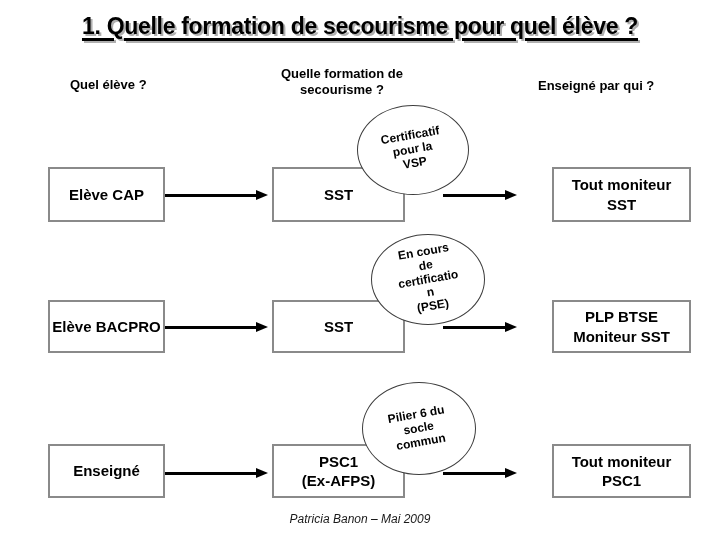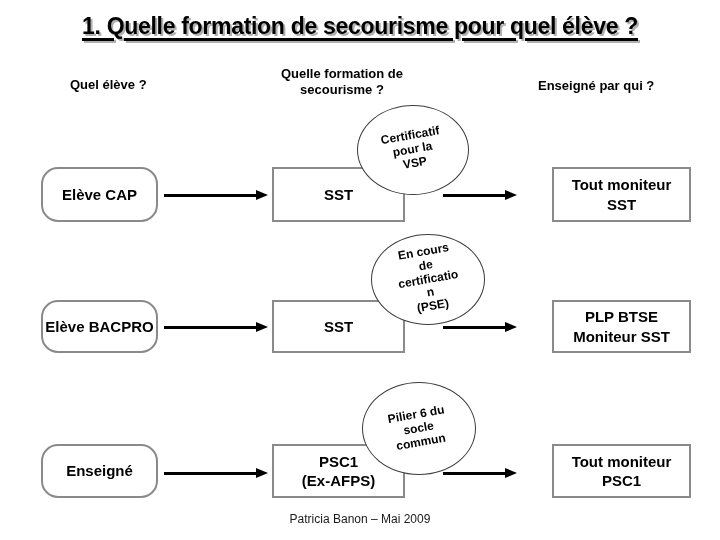--- a/index.html
+++ b/index.html
@@ -14,21 +14,21 @@
     text-shadow:2px 2px 0 #b0b0b0;letter-spacing:-0.3px;
   }
   .col-header{position:absolute;font-weight:bold;font-size:13px;}
   .col-header.center{text-align:center;white-space:pre-line;line-height:1.25;}
   .box{
     position:absolute;background:#fff;border:2px solid #8a8a8a;
     display:flex;align-items:center;justify-content:center;
     text-align:center;font-weight:bold;font-size:15px;line-height:1.3;
     white-space:pre-line;z-index:2;box-sizing:border-box;
   }
-  .c1{left:41px;width:117px;border-radius:17px;}
+  .c1{left:48px;width:117px;}
   .c2{left:272px;width:133px;}
   .c3{left:552px;width:139px;}
   .r1{top:167px;height:55px;}
   .r2{top:300px;height:53px;}
   .r3{top:444px;height:54px;}
   .arrow{position:absolute;display:flex;align-items:center;height:12px;z-index:1;}
   .arrow .shaft{flex:1;height:3px;background:#000;}
   .arrow .head{width:0;height:0;border-left:12px solid #000;border-top:5.5px solid transparent;border-bottom:5.5px solid transparent;}
   .a1{left:164px;width:104px;}
   .a2{left:443px;width:74px;}
@@ -39,21 +39,21 @@
     position:absolute;background:#fff;border:1.6px solid #3d3d3d;border-radius:50%;
     display:flex;align-items:center;justify-content:center;z-index:3;box-sizing:border-box;
   }
   .n1{left:357px;top:105px;width:112px;height:90px;}
   .n2{left:371px;top:234px;width:114px;height:91px;}
   .n3{left:362px;top:382px;width:114px;height:93px;}
   .note-text{
     transform:rotate(-10deg);font-weight:bold;font-size:12px;line-height:1.15;
     text-align:center;white-space:pre-line;
   }
-  .footer{position:absolute;top:512px;left:0;width:100%;text-align:center;font-size:12px;color:#1a1a1a;}
+  .footer{position:absolute;top:512px;left:0;width:100%;text-align:center;font-size:12px;color:#1a1a1a;font-style:italic;}
 </style>
 </head>
 <body>
 
 <div class="title">1. Quelle formation de secourisme pour quel élève ?</div>
 
 <div class="col-header" style="left:70px;top:77px;text-align:center;">Quel élève ?</div>
 <div class="col-header center" style="left:252px;top:66px;width:180px;">Quelle formation de
 secourisme ?</div>
 <div class="col-header" style="left:538px;top:78px;">Enseigné par qui ?</div>

